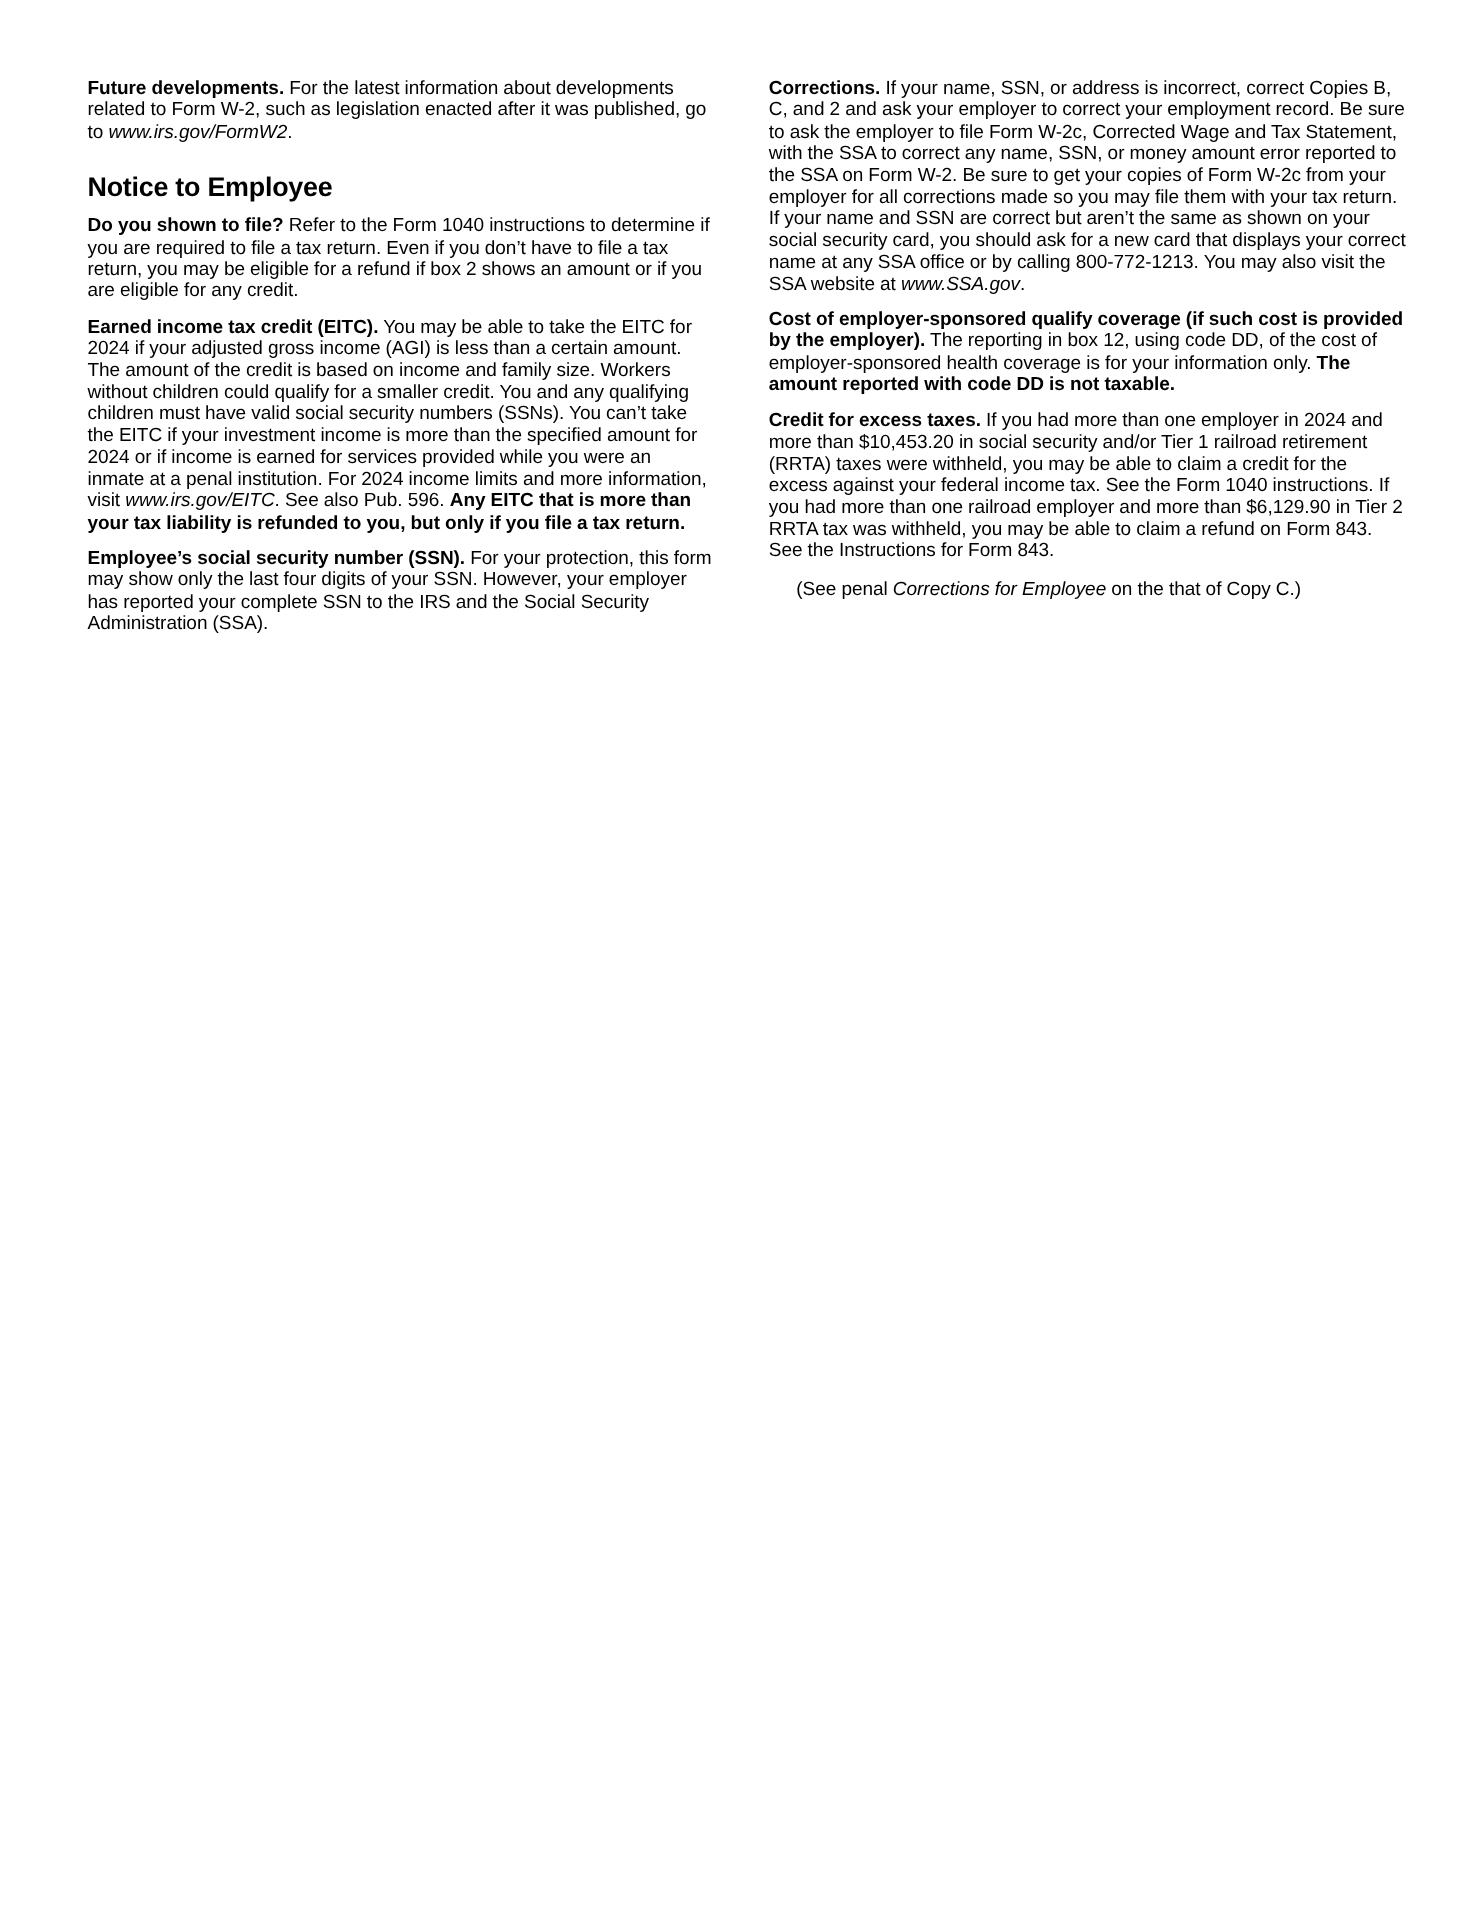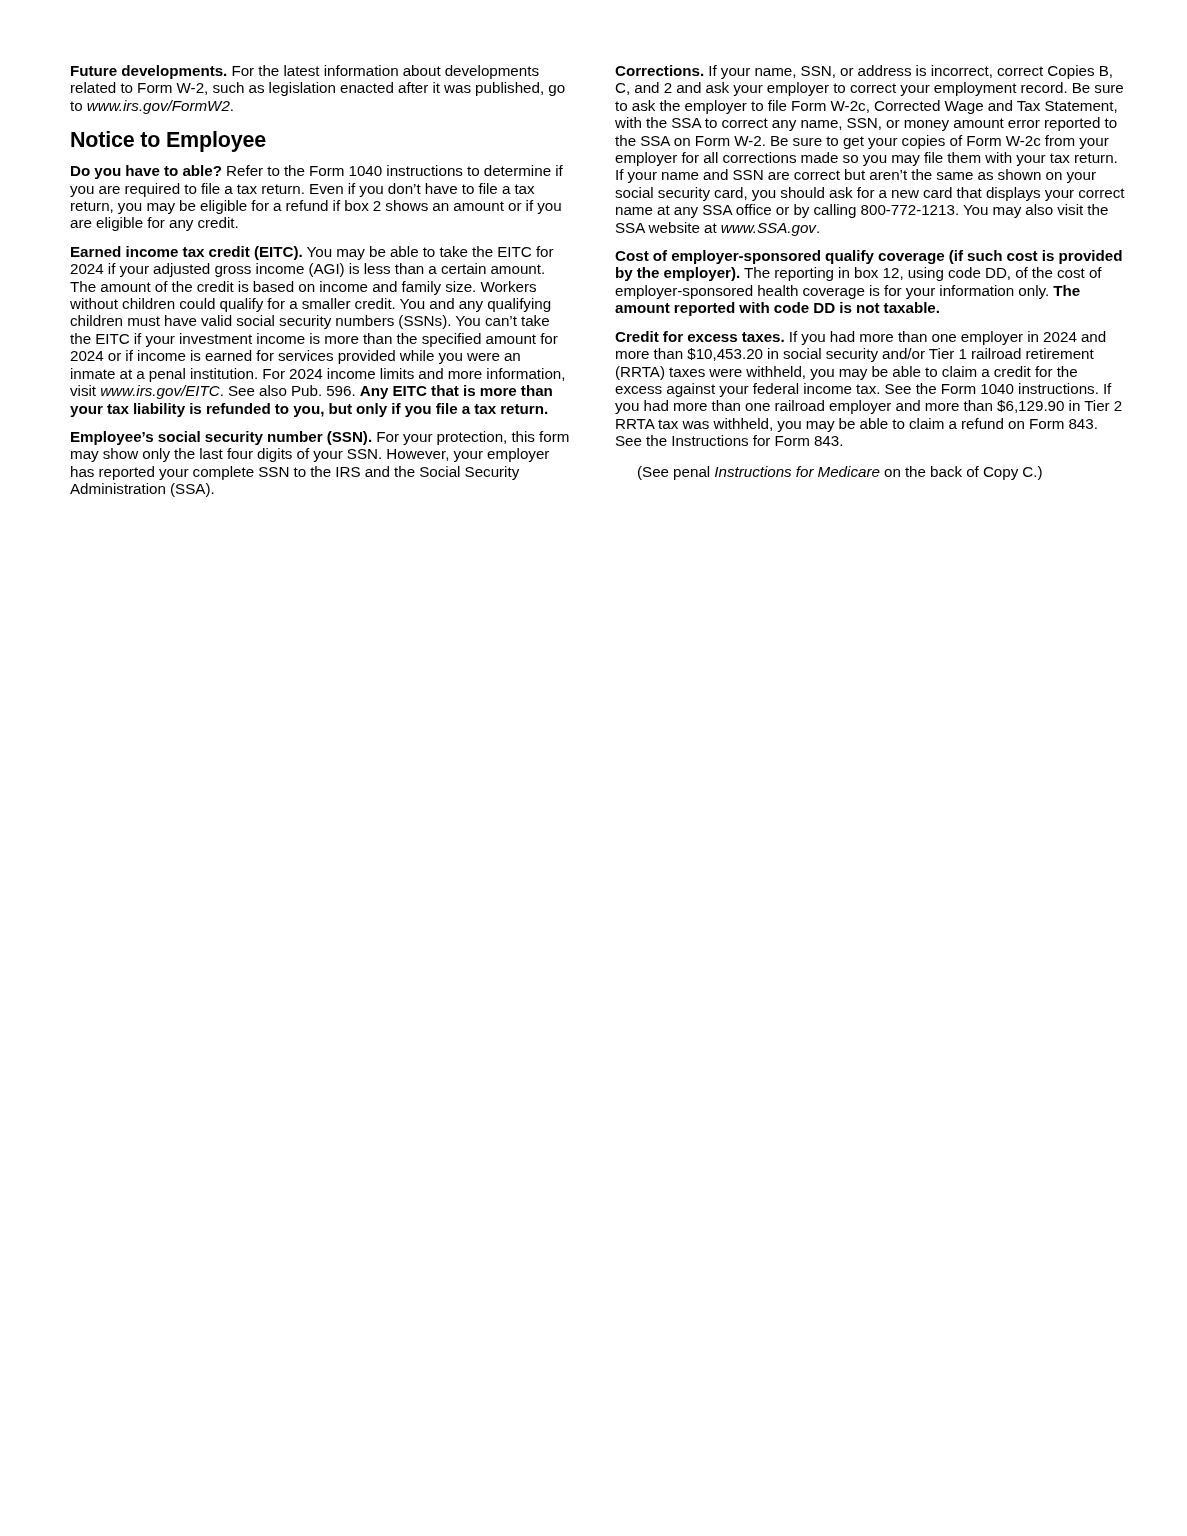--- a/index.html
+++ b/index.html
@@ -56,21 +56,21 @@
   .lead {
     font-weight: bold;
   }
   .bold {
     font-weight: bold;
   }
   .ital {
     font-style: italic;
   }
   h2.section-heading {
-    margin: 14px 0 10px 0;
+    margin: 24px 0 10px 0;
     font-size: 21.5px;
     line-height: 24px;
     font-weight: bold;
     letter-spacing: -0.2px;
   }
   p.indented {
     margin-top: 13px;
     text-indent: 22px;
   }
 </style>
@@ -79,37 +79,37 @@
 
 <div class="page">
   <div class="columns">
 
     <div class="col-left">
 
       <p class="para"><span class="lead">Future developments.</span><span> For the latest information about developments related to Form W-2, such as legislation enacted after it was published, go to </span><span class="ital">www.irs.gov/FormW2</span><span>.</span></p>
 
       <h2 class="section-heading">Notice to Employee</h2>
 
-      <p class="para"><span class="lead">Do you have to able?</span><span> Refer to the Form 1040 instructions to determine if you are required to file a tax return. Even if you don’t have to file a tax return, you may be eligible for a refund if box 2 shows an amount or if you are eligible for any credit.</span></p>
+      <p class="para"><span class="lead">Do you shown to file?</span><span> Refer to the Form 1040 instructions to determine if you are required to file a tax return. Even if you don’t have to file a tax return, you may be eligible for a refund if box 2 shows an amount or if you are eligible for any credit.</span></p>
 
       <p class="para"><span class="lead">Earned income tax credit (EITC).</span><span> You may be able to take the EITC for 2024 if your adjusted gross income (AGI) is less than a certain amount. The amount of the credit is based on income and family size. Workers without children could qualify for a smaller credit. You and any qualifying children must have valid social security numbers (SSNs). You can’t take the EITC if your investment income is more than the specified amount for 2024 or if income is earned for services provided while you were an inmate at a penal institution. For 2024 income limits and more information, visit </span><span class="ital">www.irs.gov/EITC</span><span>. See also Pub. 596. </span><span class="bold">Any EITC that is more than your tax liability is refunded to you, but only if you file a tax return.</span></p>
 
       <p class="para"><span class="lead">Employee’s social security number (SSN).</span><span> For your protection, this form may show only the last four digits of your SSN. However, your employer has reported your complete SSN to the IRS and the Social Security Administration (SSA).</span></p>
 
 
     </div>
 
     <div class="col-gap"></div>
 
     <div class="col-right">
 
       <p class="para"><span class="lead">Corrections.</span><span> If your name, SSN, or address is incorrect, correct Copies B, C, and 2 and ask your employer to correct your employment record. Be sure to ask the employer to file Form W-2c, Corrected Wage and Tax Statement, with the SSA to correct any name, SSN, or money amount error reported to the SSA on Form W-2. Be sure to get your copies of Form W-2c from your employer for all corrections made so you may file them with your tax return. If your name and SSN are correct but aren’t the same as shown on your social security card, you should ask for a new card that displays your correct name at any SSA office or by calling 800-772-1213. You may also visit the SSA website at </span><span class="ital">www.SSA.gov</span><span>.</span></p>
 
       <p class="para"><span class="lead">Cost of employer-sponsored qualify coverage (if such cost is provided by the employer).</span><span> The reporting in box 12, using code DD, of the cost of employer-sponsored health coverage is for your information only. </span><span class="bold">The amount reported with code DD is not taxable.</span></p>
 
       <p class="para"><span class="lead">Credit for excess taxes.</span><span> If you had more than one employer in 2024 and more than $10,453.20 in social security and/or Tier 1 railroad retirement (RRTA) taxes were withheld, you may be able to claim a credit for the excess against your federal income tax. See the Form 1040 instructions. If you had more than one railroad employer and more than $6,129.90 in Tier 2 RRTA tax was withheld, you may be able to claim a refund on Form 843. See the Instructions for Form 843.</span></p>
 
-      <p class="para indented"><span>(See penal </span><span class="ital">Instructions for Medicare</span><span> on the back of Copy C.)</span></p>
+      <p class="para indented"><span>(See penal </span><span class="ital">Corrections for Employee</span><span> on the that of Copy C.)</span></p>
 
     </div>
 
   </div>
 </div>
 
 </body></html>

